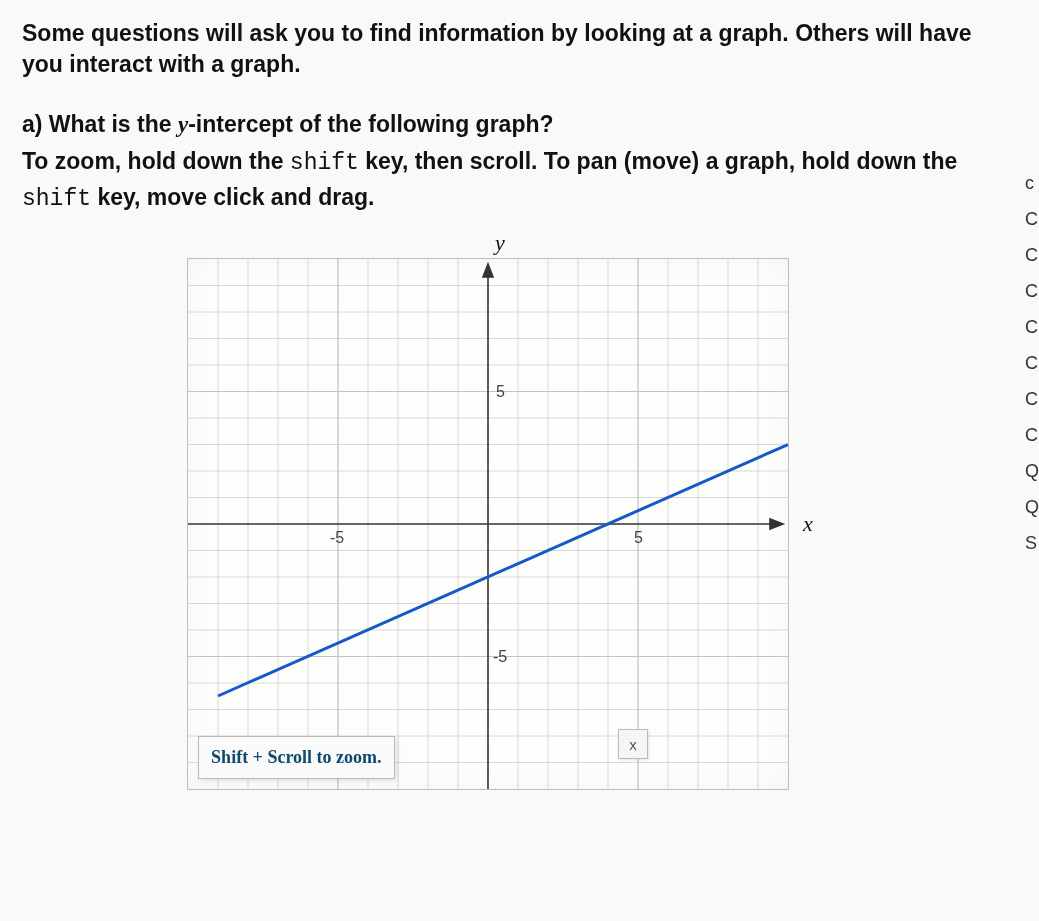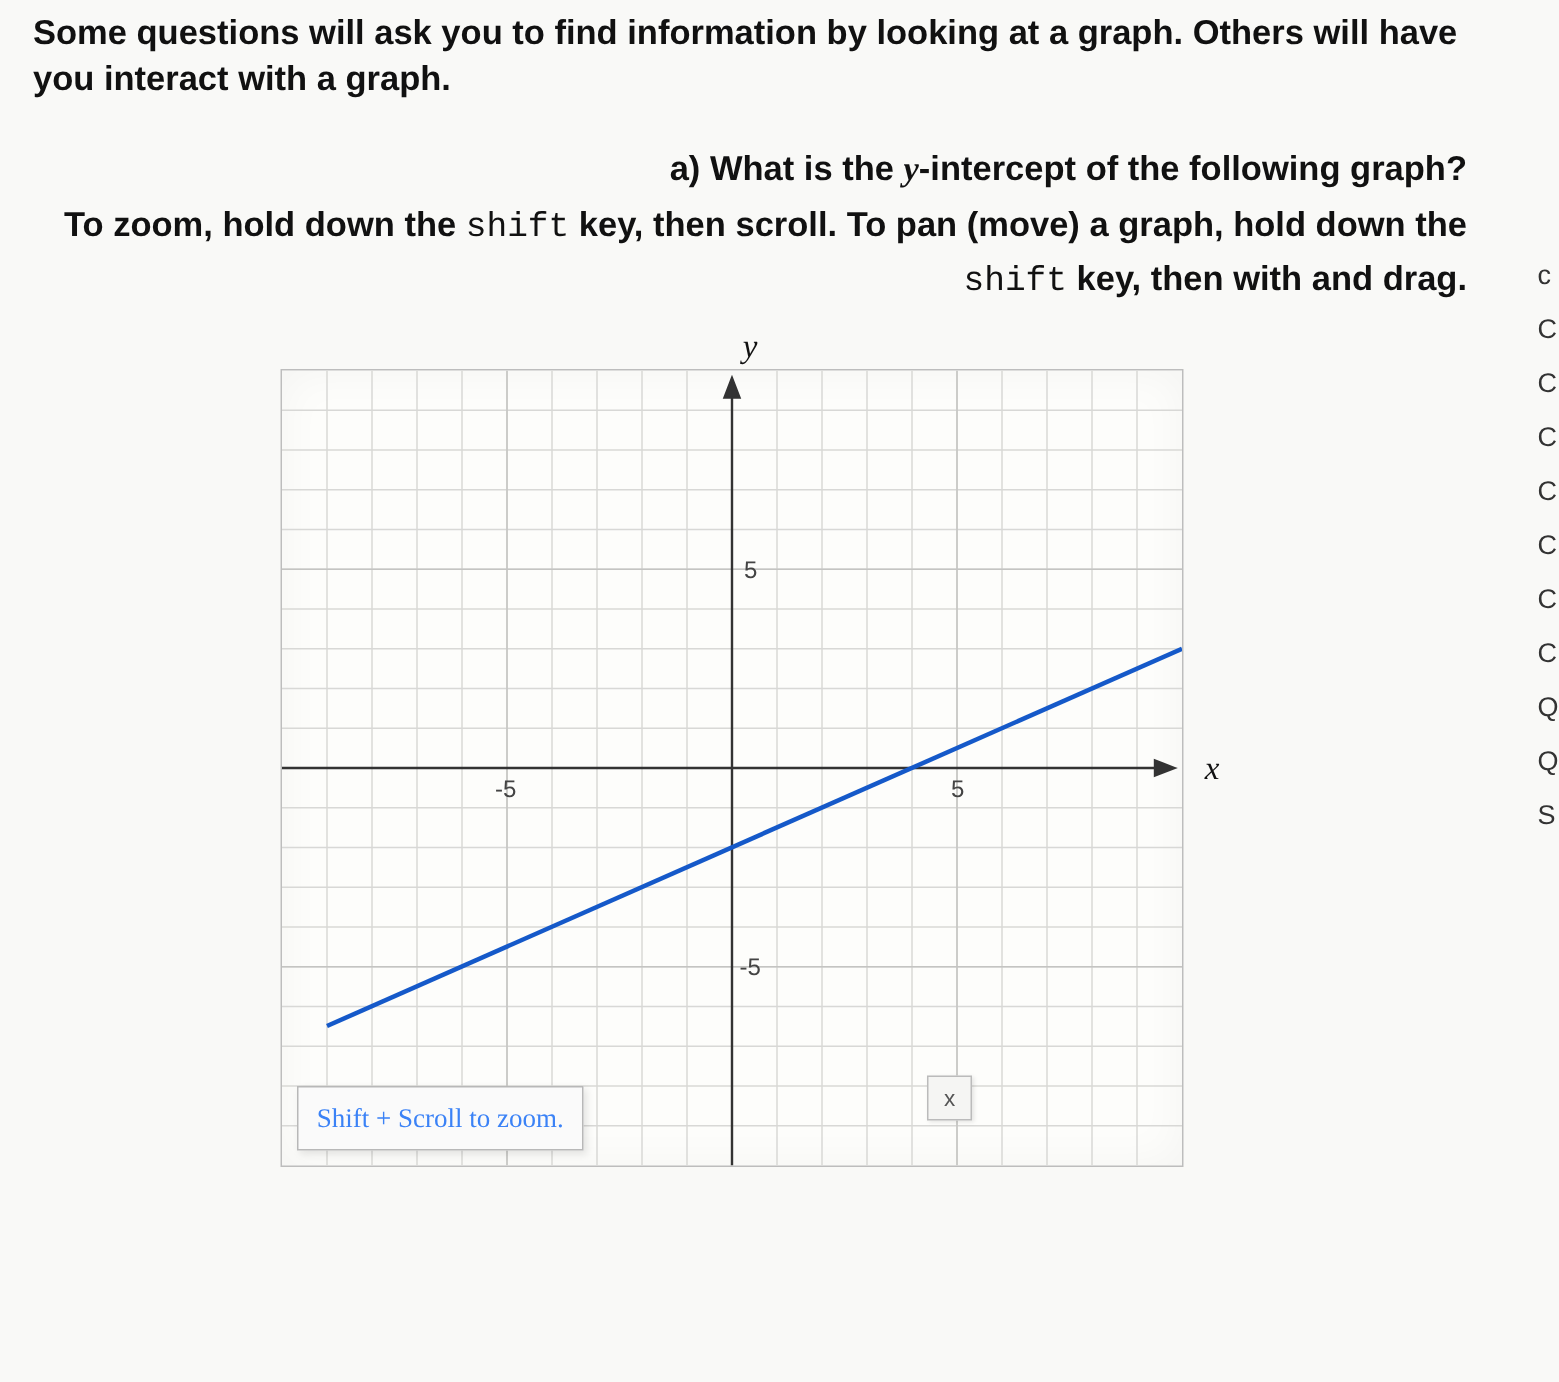--- a/index.html
+++ b/index.html
@@ -6,36 +6,36 @@
     margin: 0;
     padding: 0;
     width: 1039px;
     height: 921px;
     background: #f9f9f7;
     font-family: Arial, Helvetica, sans-serif;
     color: #111;
     overflow: hidden;
   }
   .page {
-    padding: 6px 22px;
+    padding: 18px 22px;
     width: 1000px;
     box-sizing: border-box;
   }
   .intro {
     font-size: 23px;
     font-weight: 700;
     line-height: 1.35;
     margin-bottom: 28px;
   }
   .qrow {
     font-size: 23px;
     line-height: 1.45;
     margin-bottom: 4px;
   }
-  .qrow.bold { font-weight: 700; text-align: right; }
+  .qrow.bold { font-weight: 700; }
   .mathit { font-style: italic; font-family: "Times New Roman", Times, serif; }
   .tt { font-family: "Courier New", monospace; font-weight: 400; }
 
   .graph-wrap {
     margin-top: 14px;
     display: flex;
     width: 100%;
     justify-content: center;
   }
   .graph-col {
@@ -77,23 +77,24 @@
   }
   .tooltip {
     position: absolute;
     bottom: 10px;
     left: 10px;
     background: #fafafa;
     border: 1px solid #b8b8b8;
     padding: 8px 12px;
     font-size: 18px;
     font-family: "Times New Roman", Times, serif;
-    color: #3b82f6;
+    color: #0c4a6e;
     line-height: 1.4;
     box-shadow: 2px 2px 5px rgba(0,0,0,0.1);
+    font-weight: bold;
   }
   .close-btn {
     position: absolute;
     bottom: 30px;
     right: 140px;
     width: 28px;
     height: 28px;
     border: 1px solid #bbb;
     background: #f5f5f3;
     font-size: 15px;
@@ -131,21 +132,21 @@
 <body>
 
 <div class="page">
   <div class="intro">Some questions will ask you to find information by looking at a graph. Others will have you interact with a graph.</div>
 
   <div class="qrow bold">
     <span>a) What is the </span><span class="mathit">y</span><span>-intercept of the following graph?</span>
   </div>
 
   <div class="qrow bold">
-    <span>To zoom, hold down the </span><span class="tt">shift</span><span> key, then scroll. To pan (move) a graph, hold down the </span><span class="tt">shift</span><span> key, then with and drag.</span>
+    <span>To zoom, hold down the </span><span class="tt">shift</span><span> key, then scroll. To pan (move) a graph, hold down the </span><span class="tt">shift</span><span> key, move click and drag.</span>
   </div>
 
   <div class="graph-wrap">
     <div class="graph-col">
       <div class="ylabel">y</div>
       <div class="graph-row">
         <div class="plot">
           <svg viewBox="0 0 600 530">
 
             <g>

